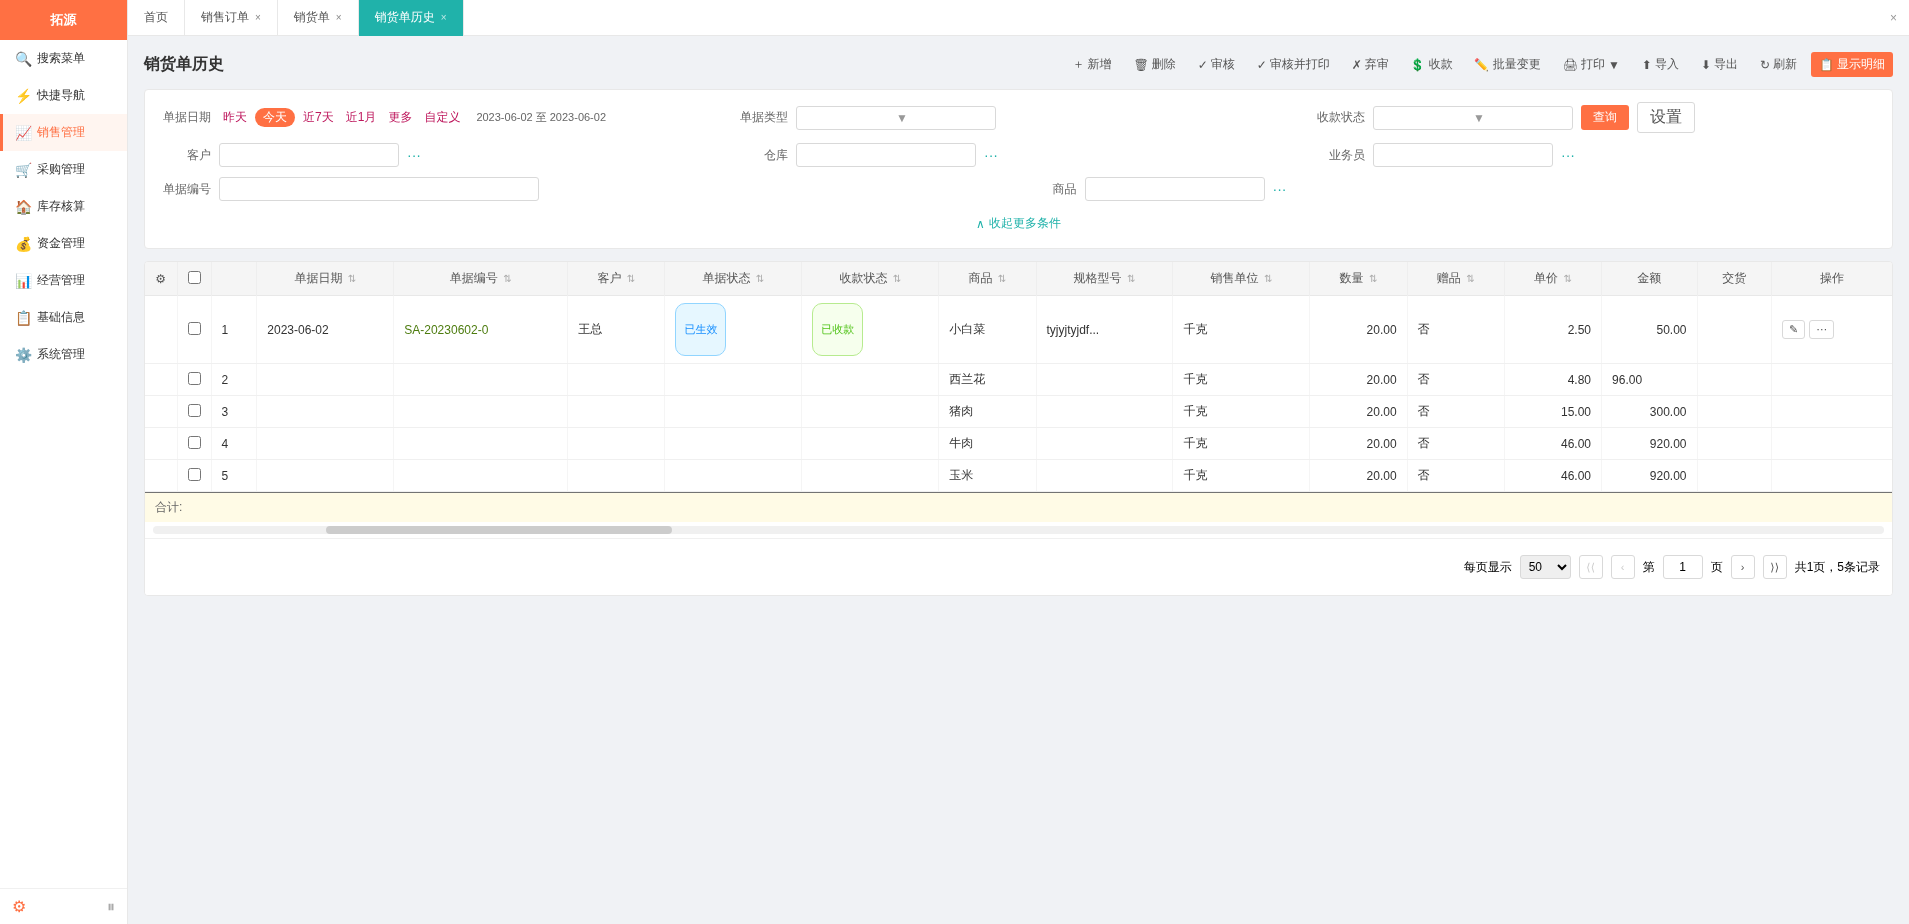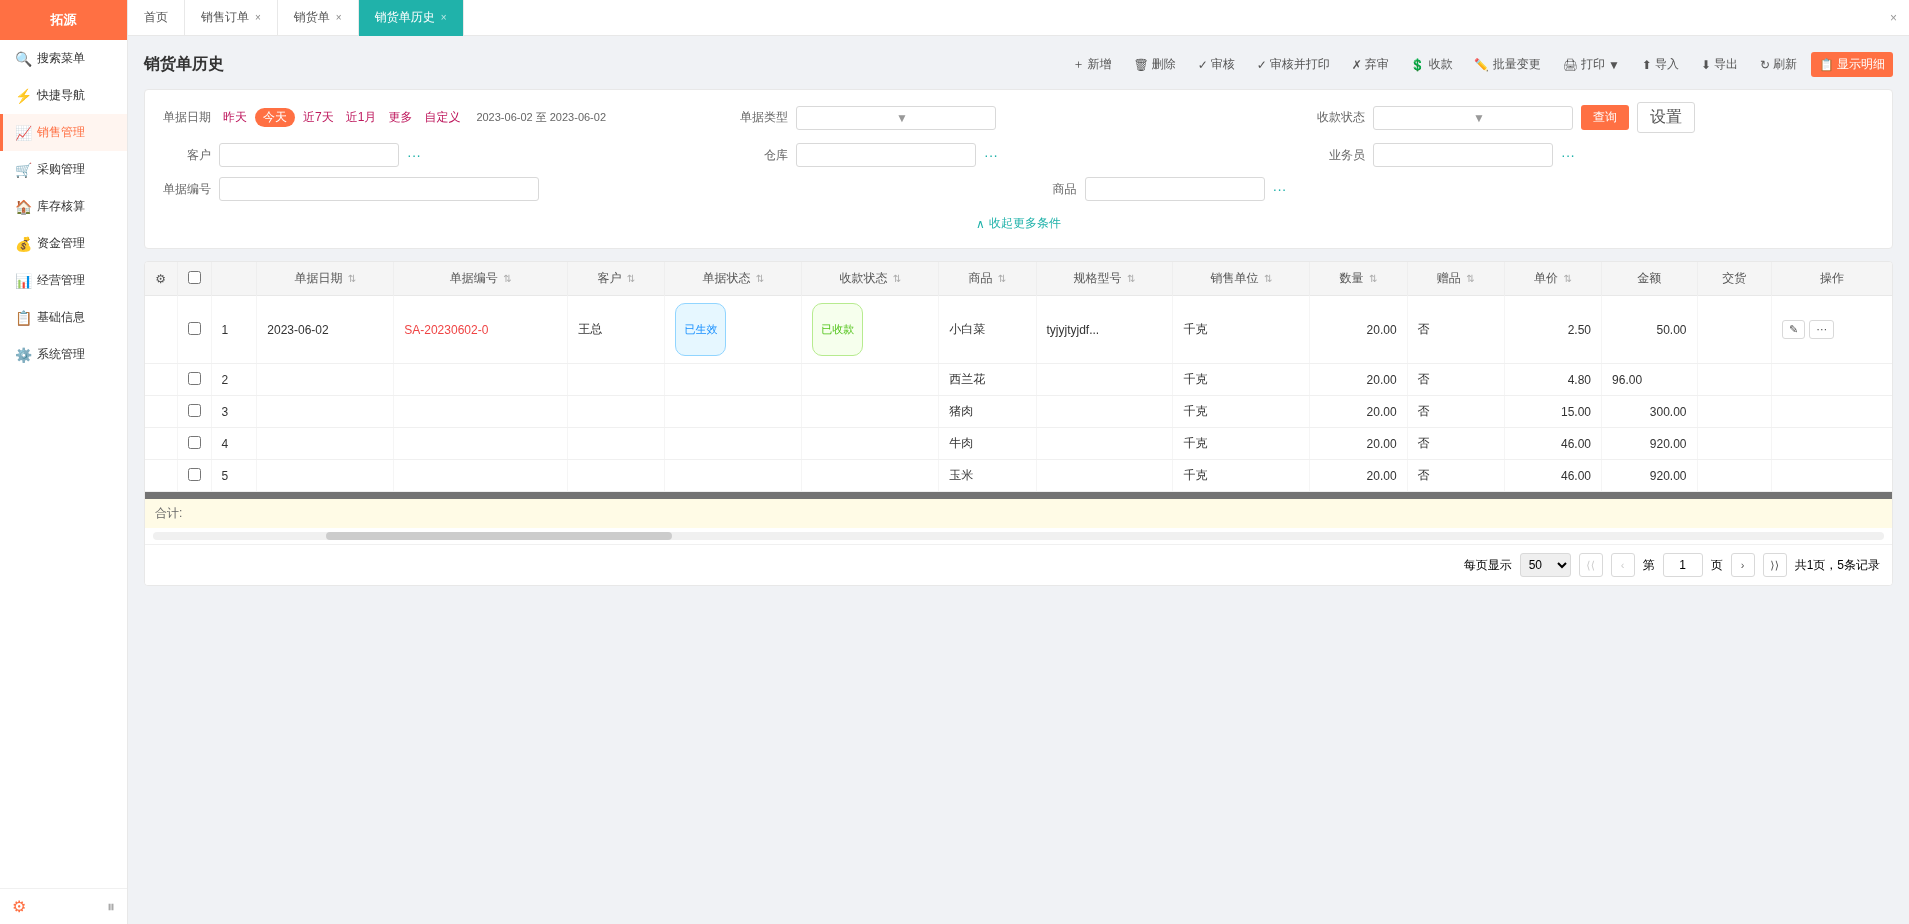--- a/index.html
+++ b/index.html
@@ -248,38 +248,38 @@
     td:last-child { border-right: none; }
     .sort-icon { font-size: 10px; color: #aaa; margin-left: 2px; cursor: pointer; }
     .status-badge {
       display: inline-block;
       padding: 18px 8px;
       border-radius: 10px;
       font-size: 11px;
     }
     .status-active { background: #e6f7ff; color: #1890ff; border: 1px solid #91d5ff; }
     .status-paid { background: #f6ffed; color: #52c41a; border: 1px solid #b7eb8f; }
-    .link-text { color: #ef4444; cursor: pointer; text-decoration: none; }
+    .link-text { color: #4d7c0f; cursor: pointer; text-decoration: none; }
 
     
     .table-footer {
       display: flex;
       align-items: center;
       background: #fffbe6;
-      border-top: 7px solid #737373;
+      border-top: 1px solid #737373;
       padding: 6px 10px;
     }
     .summary-label { color: #666; min-width: 50px; }
 
     
     .pagination-bar {
       display: flex;
       align-items: center;
       justify-content: flex-end;
-      padding: 8px 12px;
+      padding: 16px 12px;
       background: #fff;
       border-top: 1px solid #f0f0f0;
       gap: 8px;
     }
     .pagination-btn {
       width: 24px;
       height: 24px;
       display: flex;
       align-items: center;
       justify-content: center;

